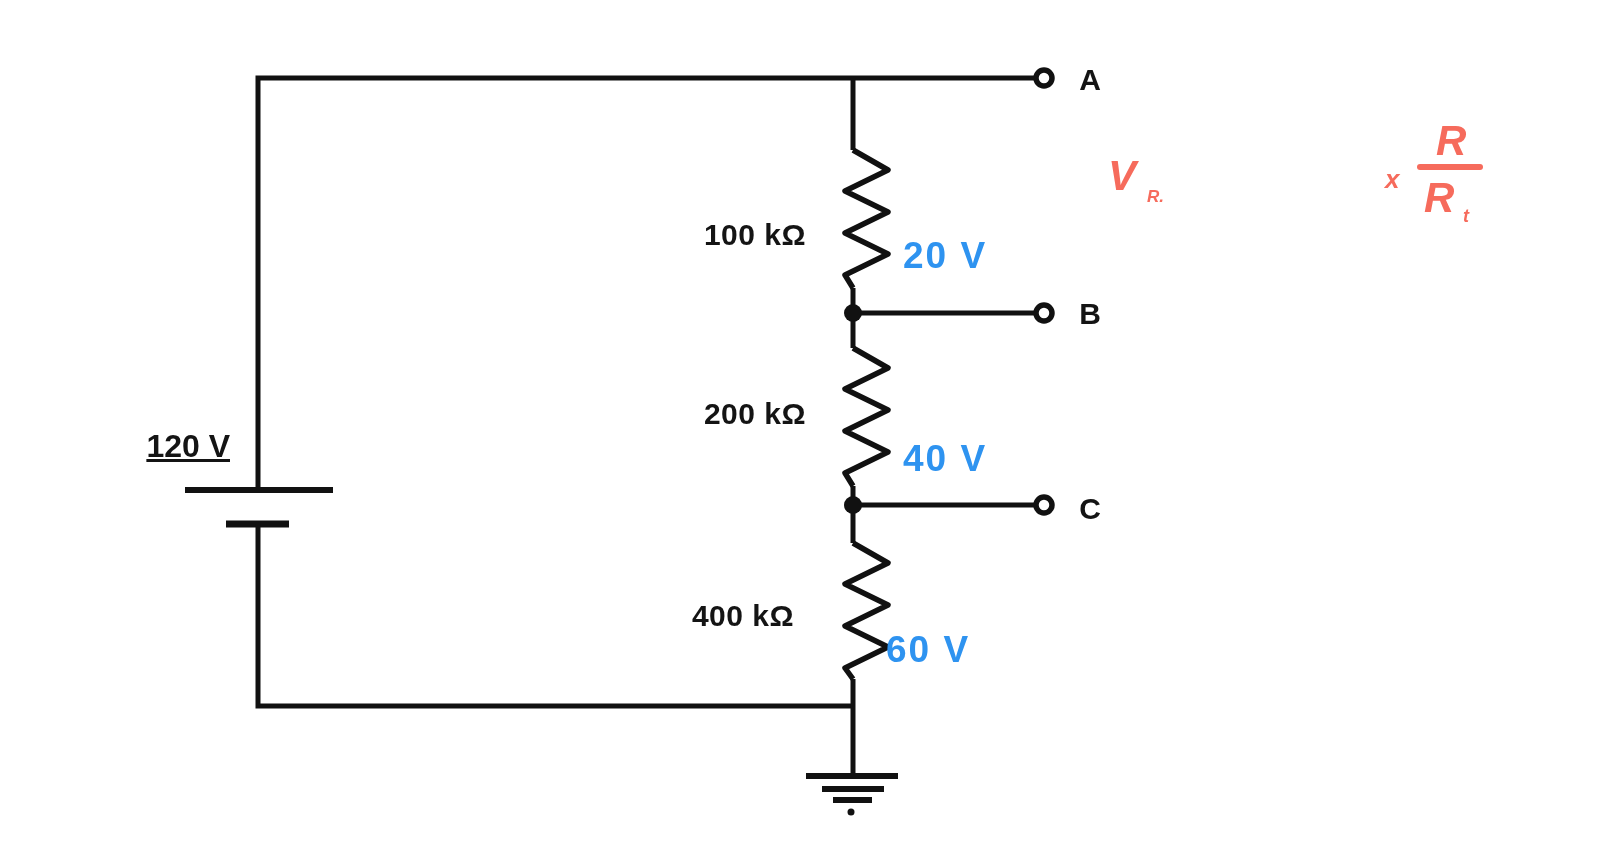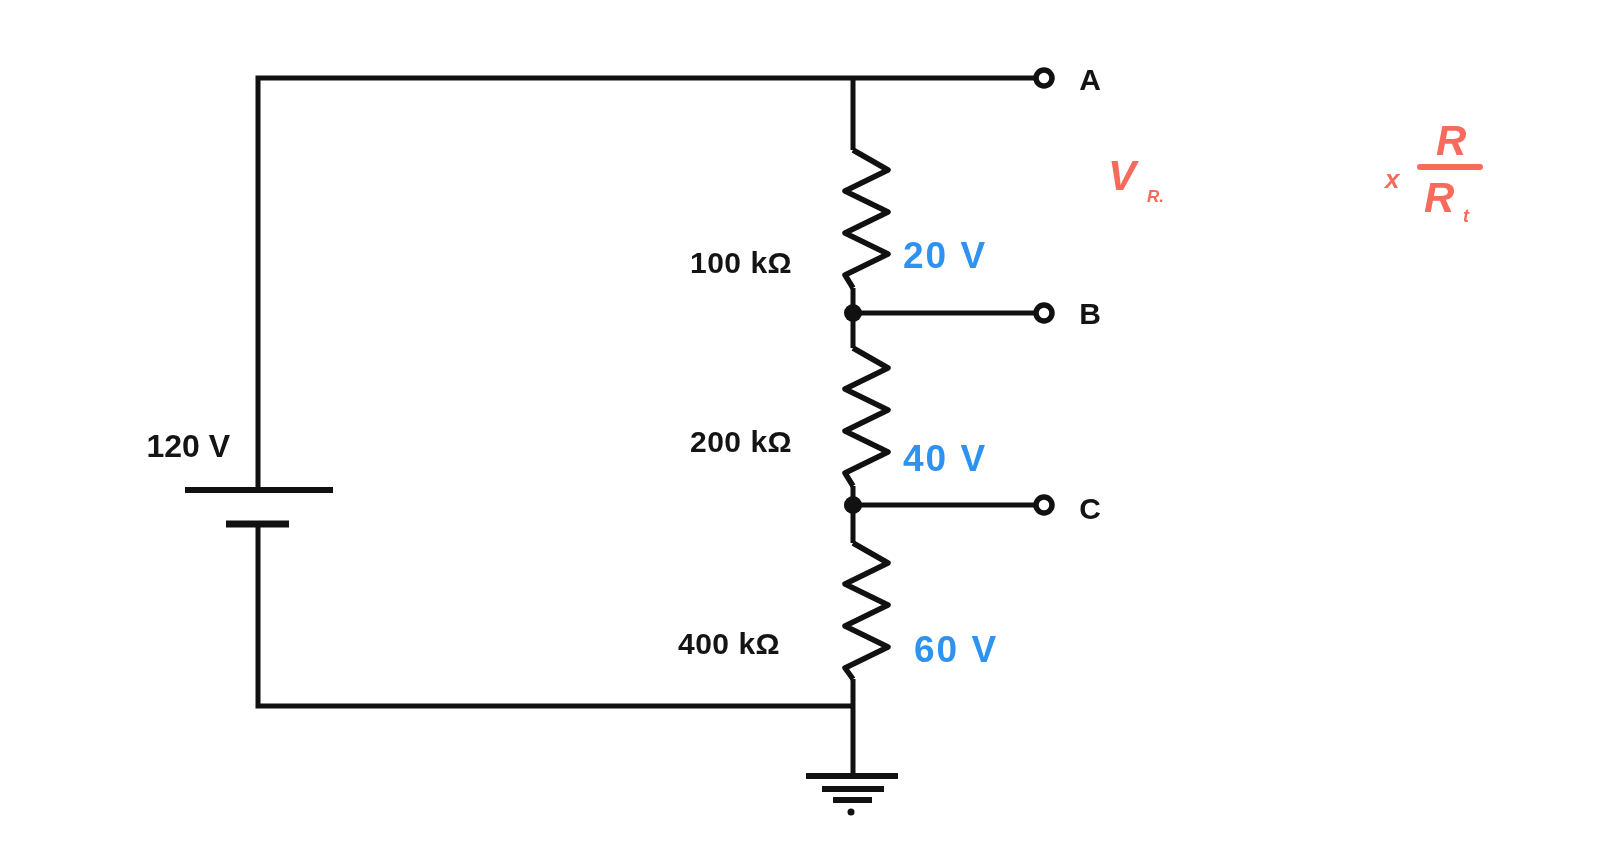--- a/index.html
+++ b/index.html
@@ -22,23 +22,22 @@
   }
   .lbl {
     position: absolute;
     color: #141414;
     font-weight: 700;
     line-height: 1;
     white-space: nowrap;
   }
   .component-label {
     font-size: 30px;
-    text-align: left;
+    text-align: center;
     letter-spacing: 0.5px;
-    margin-top: 28px;
   }
   .source-label {
     font-size: 32px;
     text-align: right;
   }
   .terminal-letter {
     font-size: 30px;
     text-align: center;
   }
   .volt-note {
@@ -100,28 +99,28 @@
 
     <circle cx="853" cy="313" r="9" fill="#111111"></circle>
     <circle cx="853" cy="505" r="9" fill="#111111"></circle>
     <circle cx="851" cy="812" r="3.5" fill="#111111"></circle>
 
     <circle cx="1044" cy="78" r="8" fill="#ffffff" stroke="#111111" stroke-width="5.5"></circle>
     <circle cx="1044" cy="313" r="8" fill="#ffffff" stroke="#111111" stroke-width="5.5"></circle>
     <circle cx="1044" cy="505" r="8" fill="#ffffff" stroke="#111111" stroke-width="5.5"></circle>
   </svg>
 
-  <div class="lbl source-label" style="left:110px; top:430px; width:120px;">120 V</div>
+  <div class="lbl source-label" style="left:110px; top:430px; width:120px;text-decoration:underline;">120 V</div>
   <div class="lbl component-label" style="left:690px; top:220px; width:130px;">100 kΩ</div>
   <div class="lbl component-label" style="left:690px; top:399px; width:130px;">200 kΩ</div>
   <div class="lbl component-label" style="left:678px; top:601px; width:130px;">400 kΩ</div>
 
   <div class="lbl volt-note" style="left:903px; top:197px;">20 V</div>
   <div class="lbl volt-note" style="left:903px; top:400px;">40 V</div>
-  <div class="lbl volt-note" style="left:914px; top:591px;">60 V</div>
+  <div class="lbl volt-note" style="left:886px; top:591px;">60 V</div>
 
   <div class="lbl terminal-letter" style="left:1075px; top:65px; width:30px;">A</div>
   <div class="lbl terminal-letter" style="left:1075px; top:299px; width:30px;">B</div>
   <div class="lbl terminal-letter" style="left:1075px; top:494px; width:30px;">C</div>
 
   <div class="lbl formula f-main" style="left:1108px; top:155px;">V</div>
   <div class="lbl formula f-sub" style="left:1147px; top:188px;">R.</div>
   <div class="lbl formula f-times" style="left:1385px; top:166px;">x</div>
   <div class="lbl formula f-main" style="left:1436px; top:120px;">R</div>
   <div class="frac-bar" style="left:1417px; top:164px;"></div>

